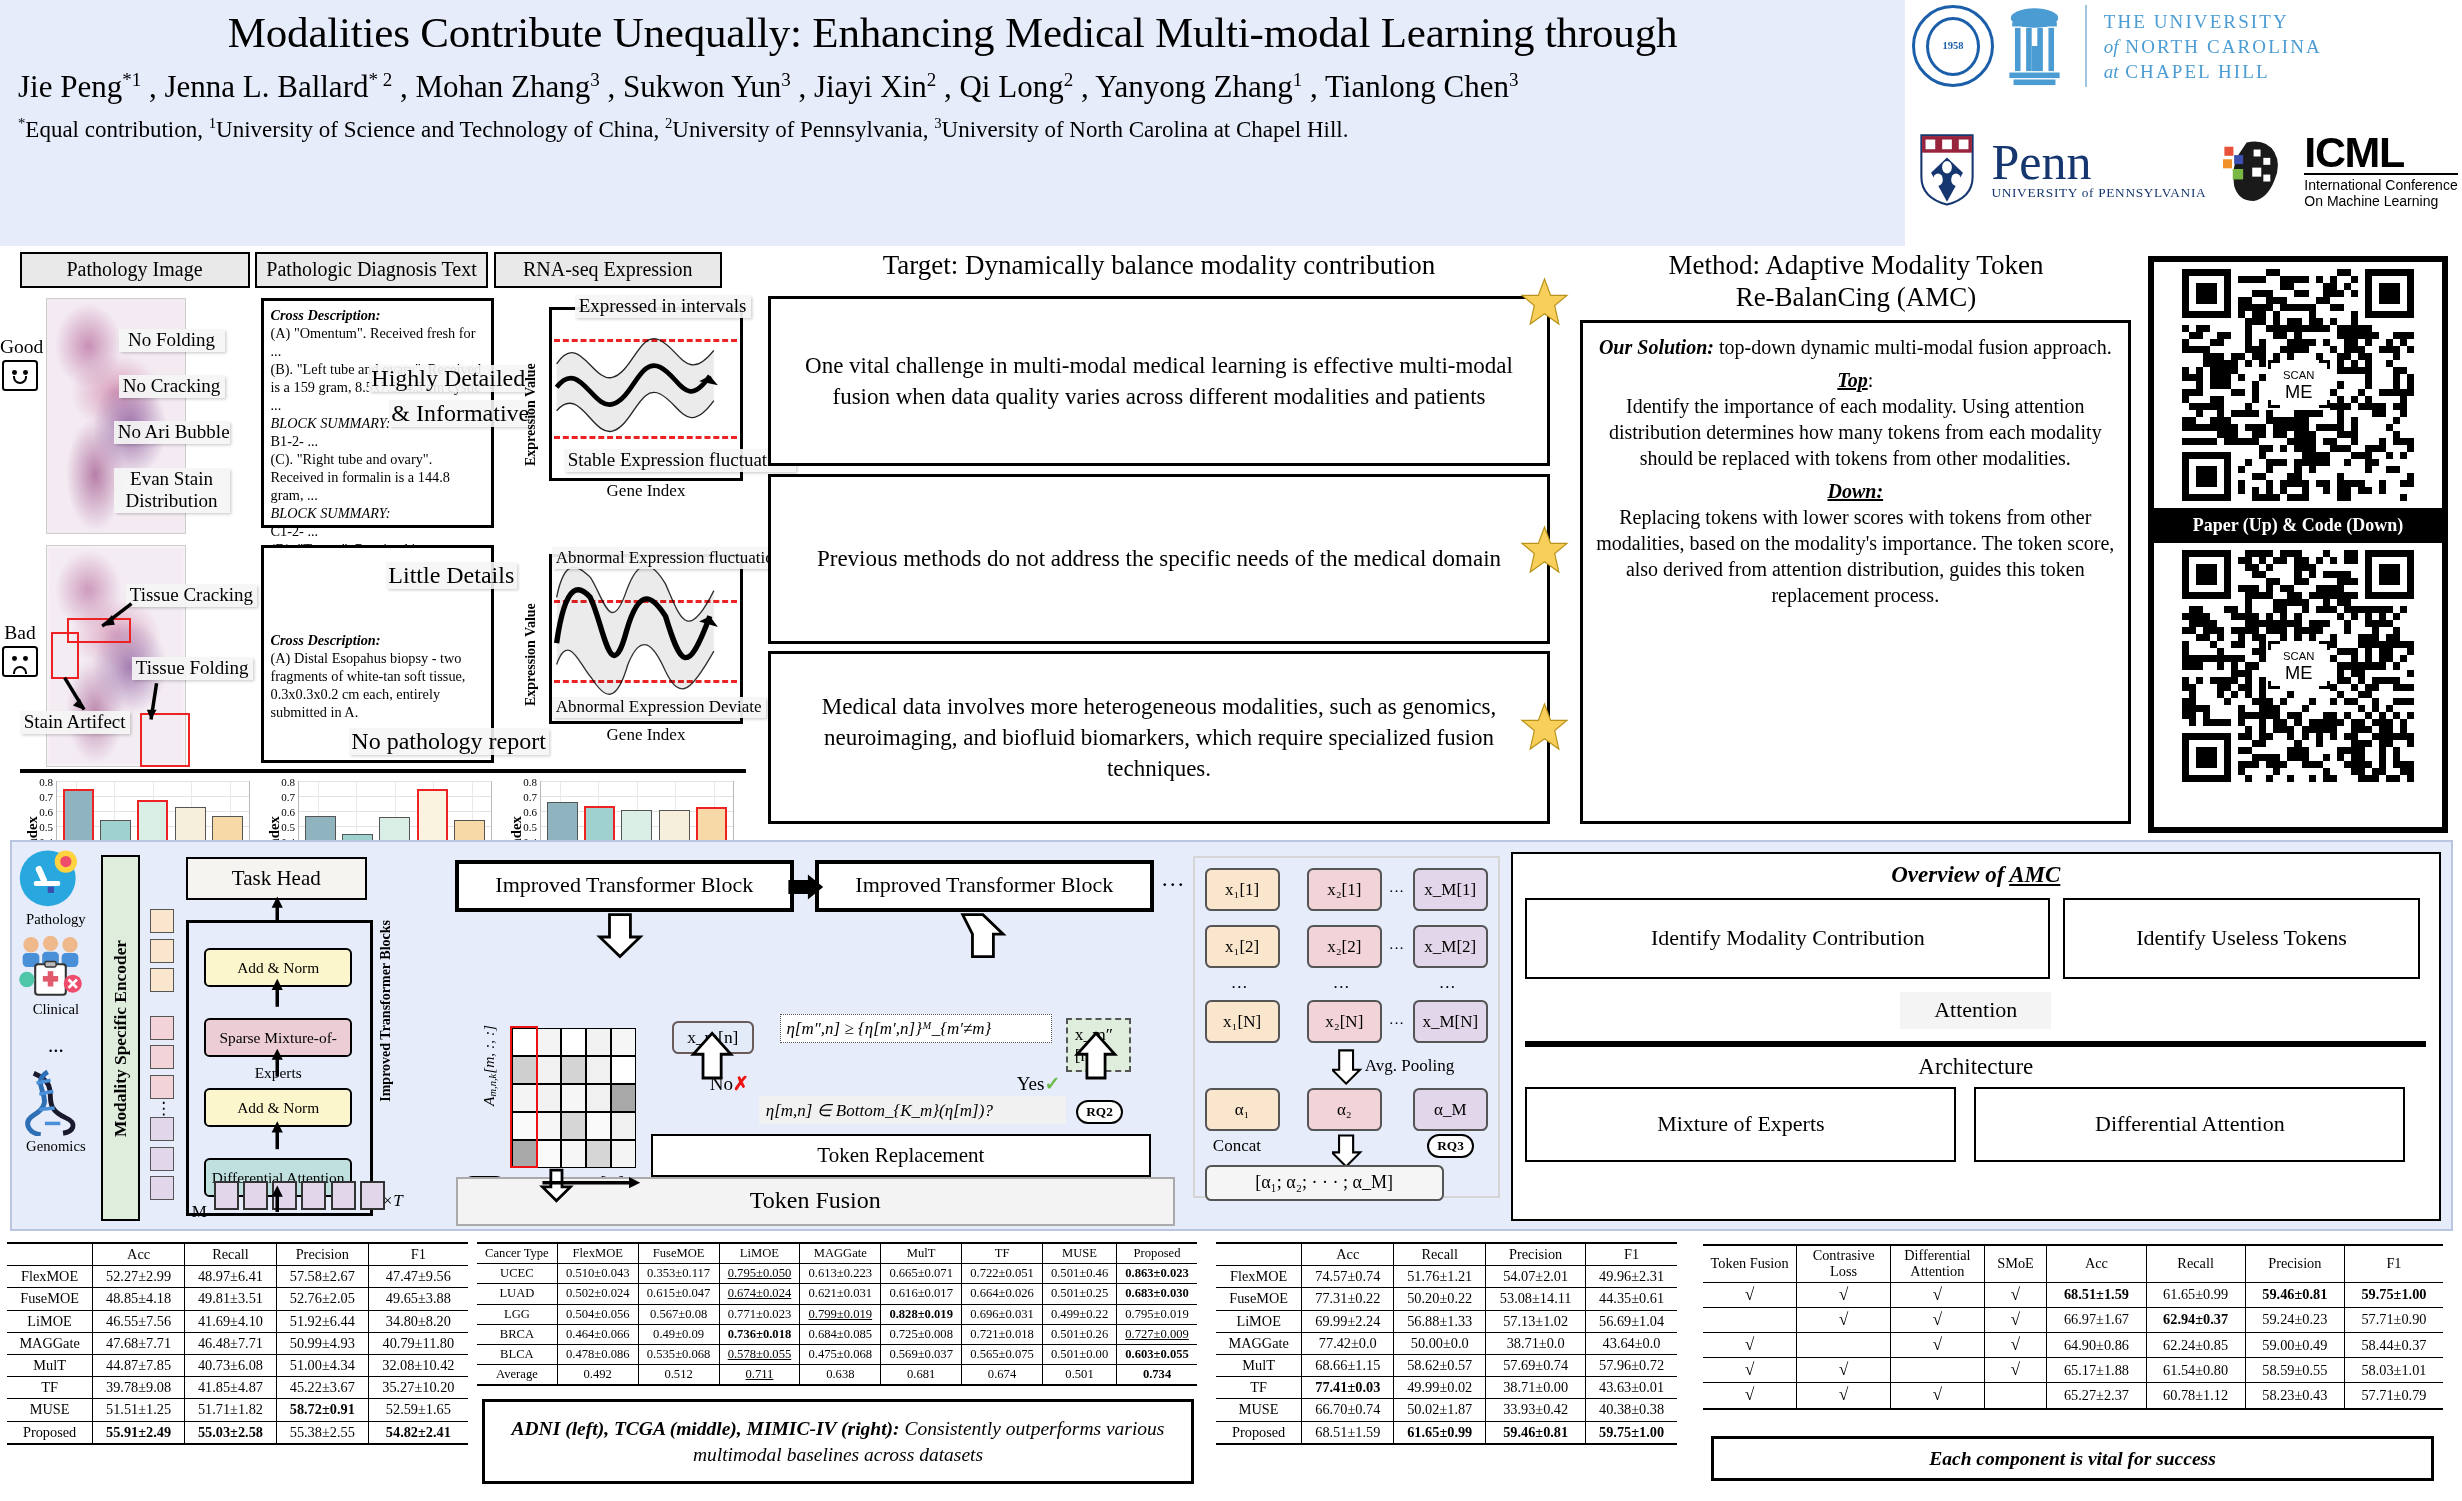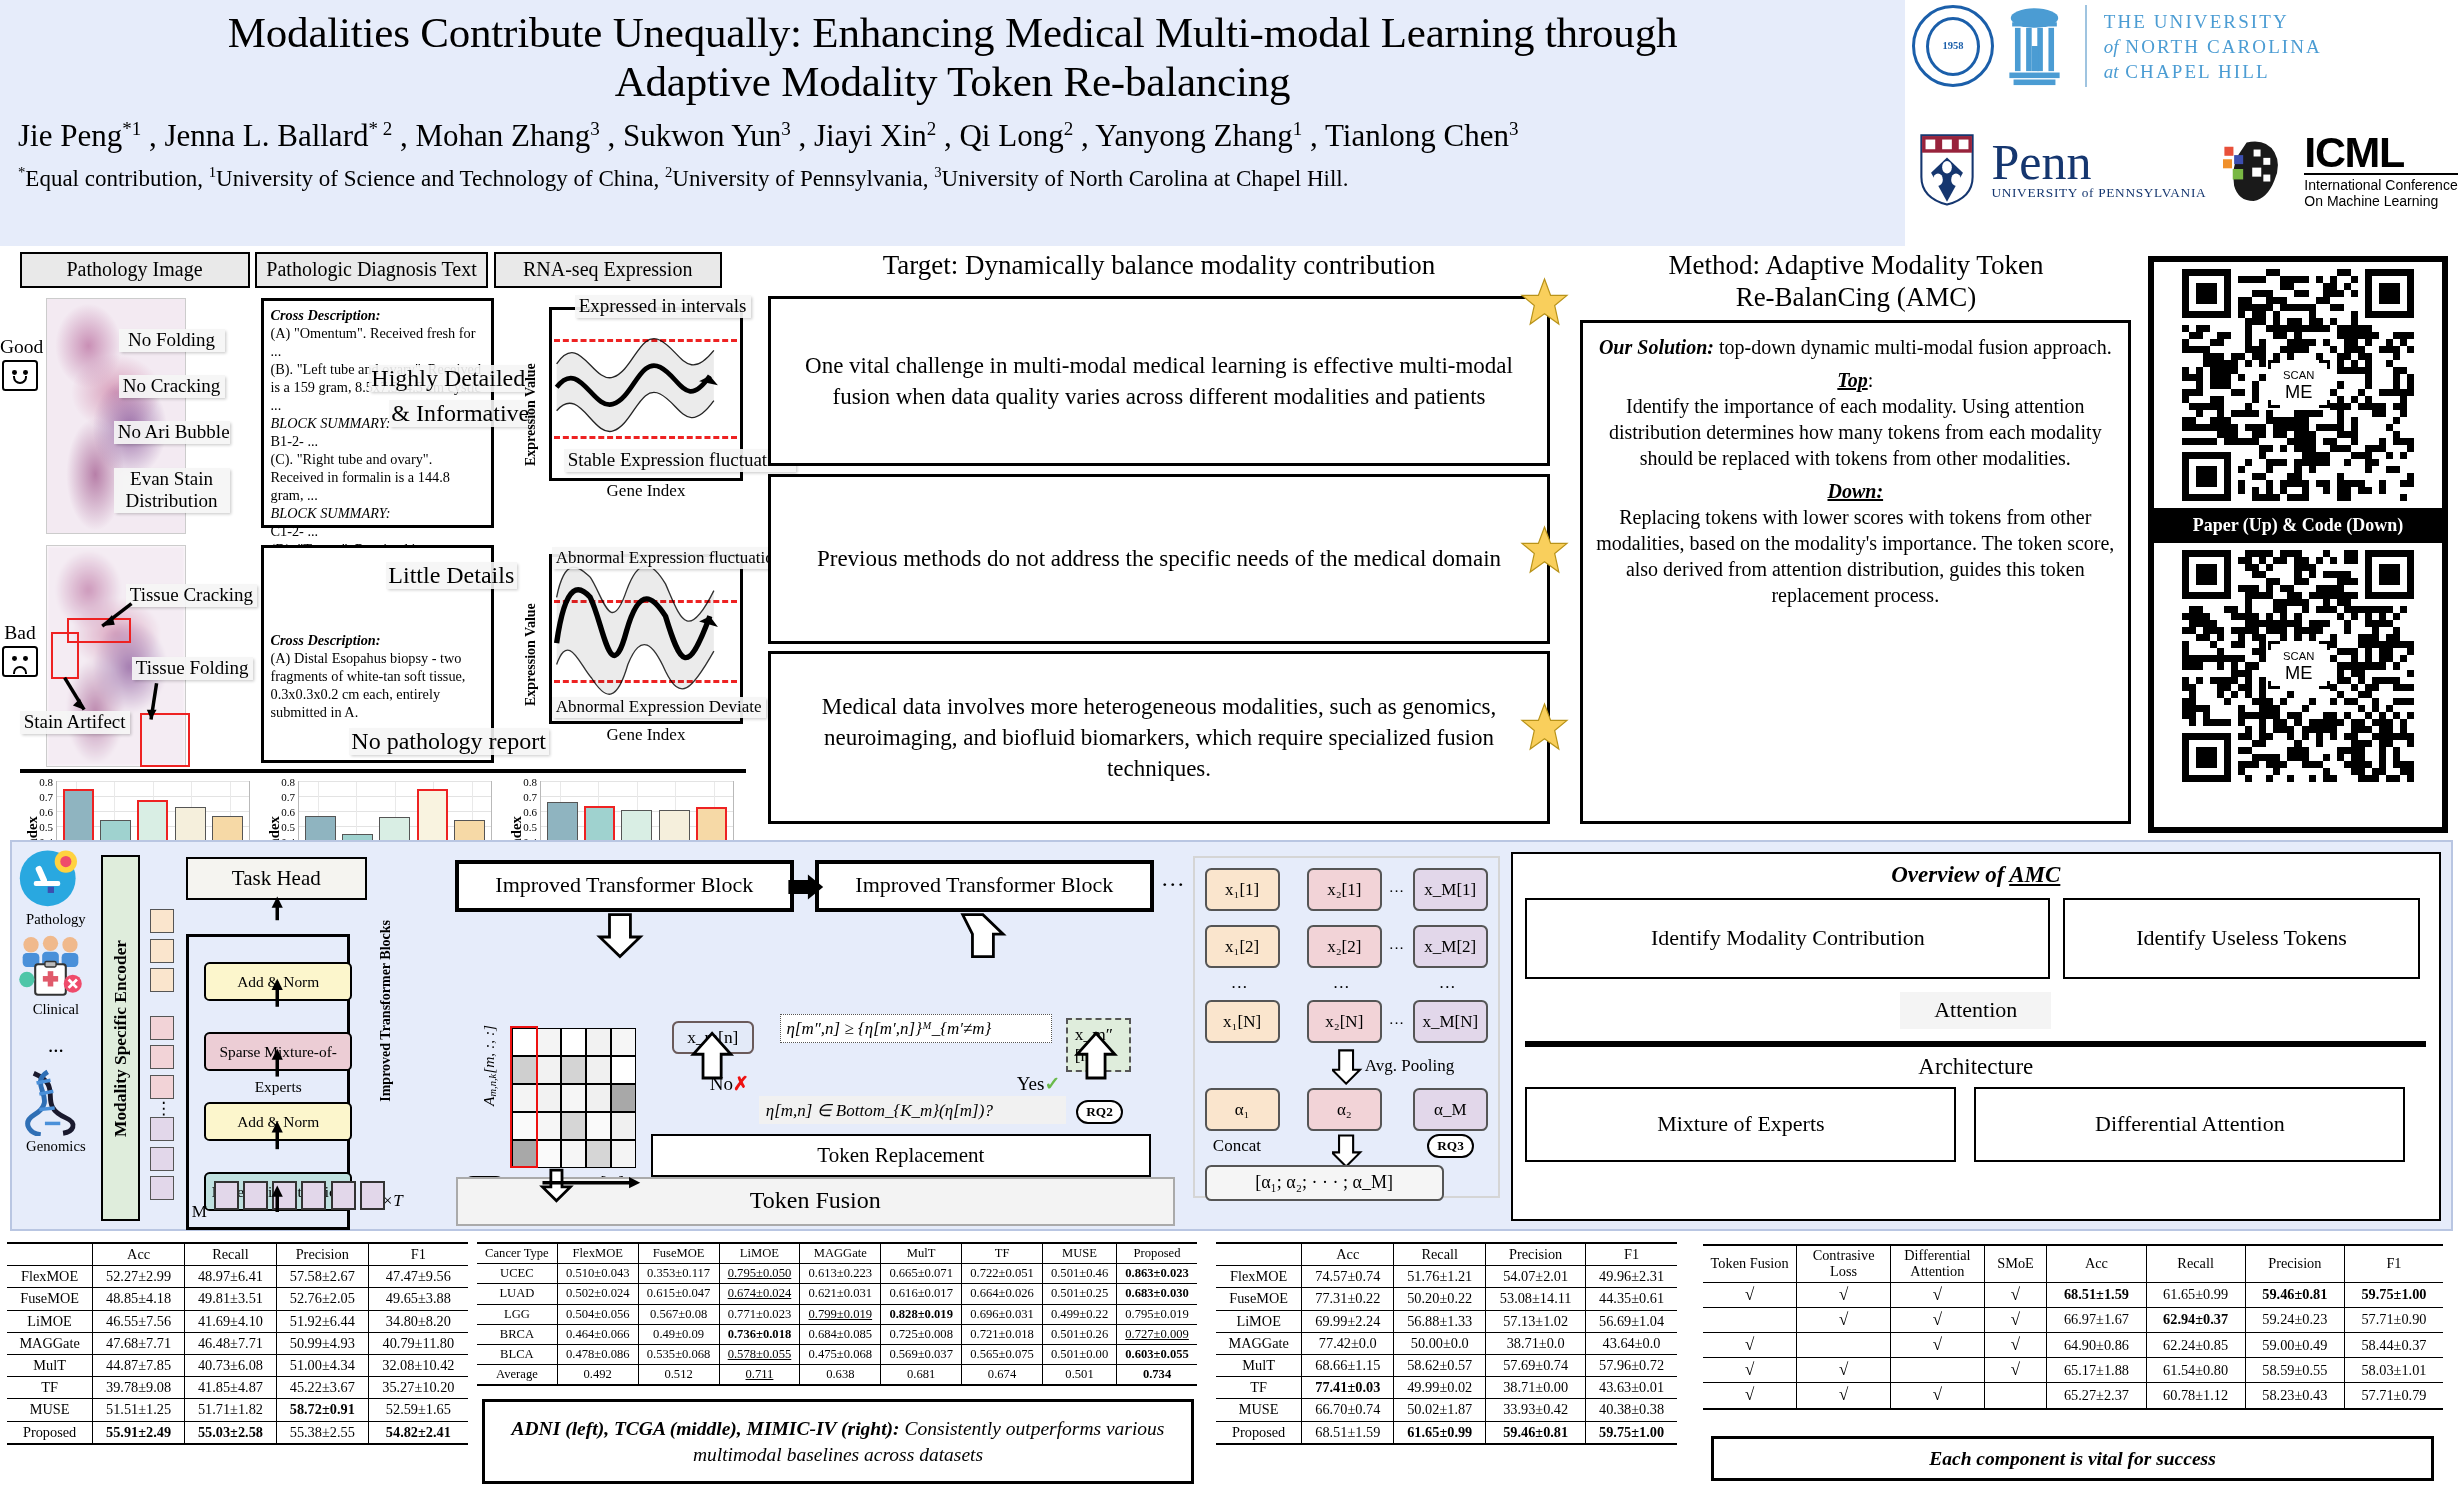--- a/index.html
+++ b/index.html
@@ -140,21 +140,21 @@
      background:#e6ecfa; border:2.1px solid #b9c6e2; }
   .mod-icons { position:absolute; left:5.6px; top:7px; width:77px; }
   .mic-label { font-size:14.7px; text-align:center; }
   .enc-bar { position:absolute; left:89px; top:12.6px; width:39px; height:366px;
      background:#dfeddc; border:2.8px solid #000; }
   .enc-bar span { writing-mode:vertical-rl; transform:rotate(180deg); display:block;
      width:100%; height:100%; text-align:center; font-size:17.4px; font-weight:bold; line-height:34px;}
 
   .blk { border:2.8px solid #000; text-align:center; position:absolute; }
   .taskhead { left:174px; top:15.4px; width:181px; height:43px; background:#f5f4f0; font-size:21px; line-height:38px;}
-  .tfbox { position:absolute; left:174px; top:92px; width:164px; height:296px; border:3.5px solid #000;}
+  .tfbox { position:absolute; left:174px; top:78px; width:187px; height:296px; border:3.5px solid #000;}
   .subblk { position:absolute; left:15.4px; width:148px; height:39px; border:2.1px solid #000; border-radius:5.6px;
      font-size:15.4px; line-height:35px; text-align:center;}
   .addnorm { background:#fcf6cc; }
   .smoe { background:#eccdd5; }
   .diffatt { background:#bfe0df; }
 
   .tokcol { position:absolute; left:138px; top:67px; width:28px; }
   .tok { width:24px; height:24px; border:1.4px solid #555; margin-bottom:5.6px;}
 
   .tfbox-label { position:absolute; left:366px; top:78px; height:296px; width:24px; }
@@ -203,21 +203,20 @@
 
   .capbox { position:absolute; border:3.5px solid #000; background:#fff; text-align:center;
      font-size:19.5px; line-height:1.3; font-style:italic; display:flex; align-items:center; justify-content:center; padding:4.2px 11px;}
 </style>
 </head>
 <body>
 
 <div class="header">
   <div class="title">
     <div>Modalities Contribute Unequally: Enhancing Medical Multi-modal Learning through</div>
-    <div>Adaptive Modality Token Re-balancing</div>
   </div>
   <div class="authors">Jie Peng<sup>*1</sup> , Jenna L. Ballard<sup>* 2</sup> , Mohan Zhang<sup>3</sup> , Sukwon Yun<sup>3</sup> , Jiayi Xin<sup>2</sup> , Qi Long<sup>2</sup> , Yanyong Zhang<sup>1</sup> , Tianlong Chen<sup>3</sup></div>
   <div class="affil"><sup>*</sup>Equal contribution, <sup>1</sup>University of Science and Technology of China, <sup>2</sup>University of Pennsylvania, <sup>3</sup>University of North Carolina at Chapel Hill.</div>
 </div>
 
 <div class="logos">
   <div class="logo-row-top">
     <div class="ustc-seal">
       <div class="ustc-year">1958</div>
     </div>

